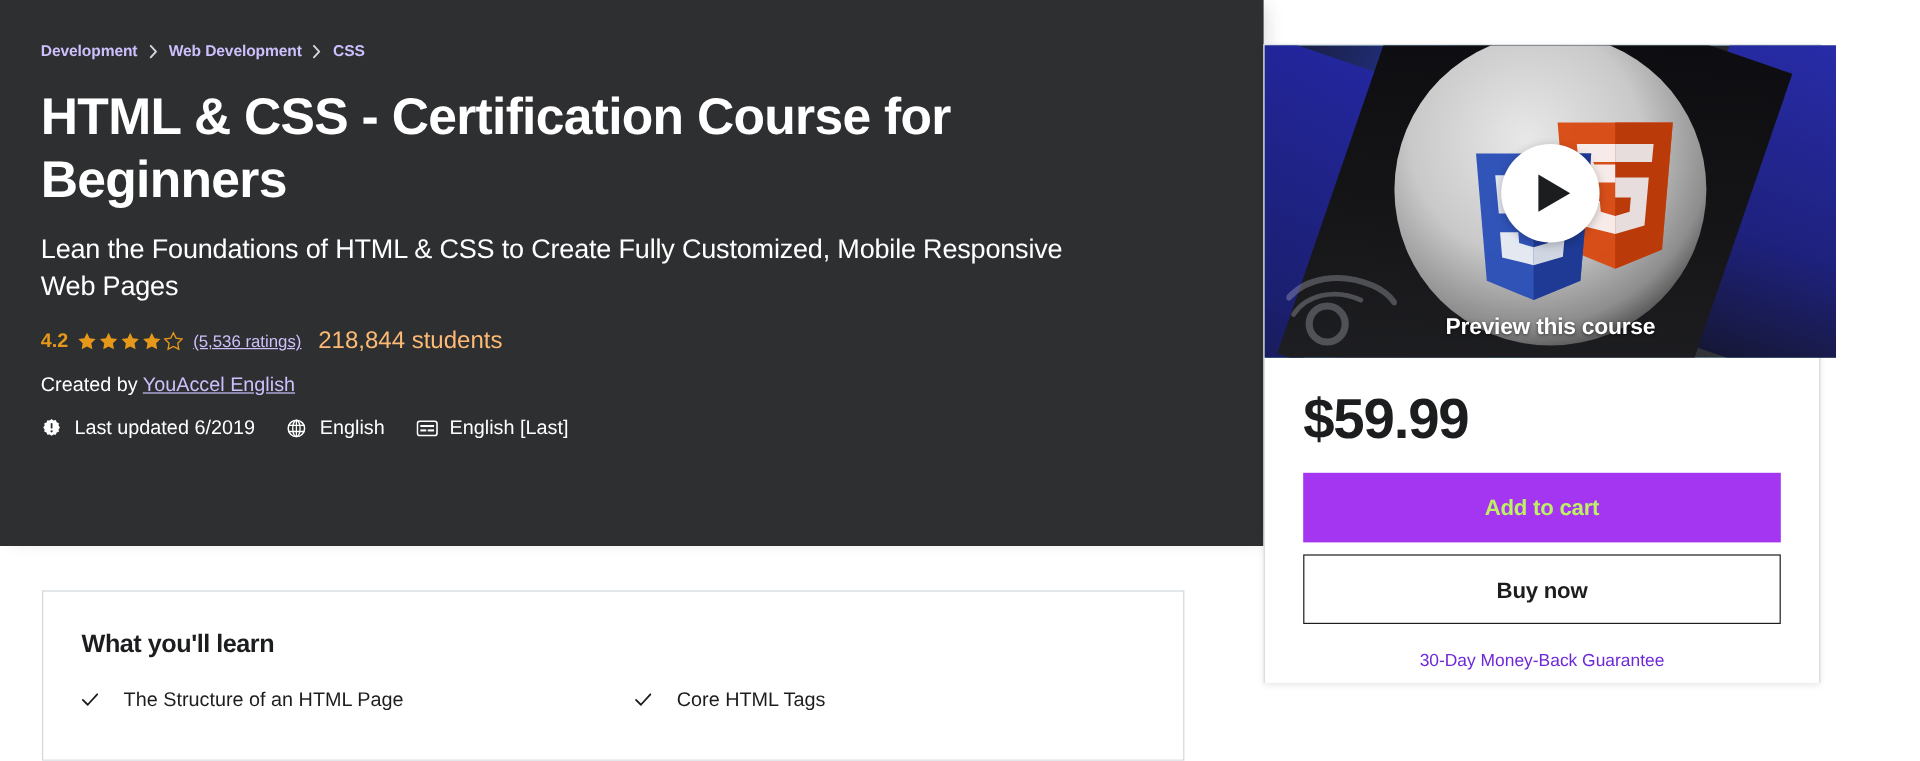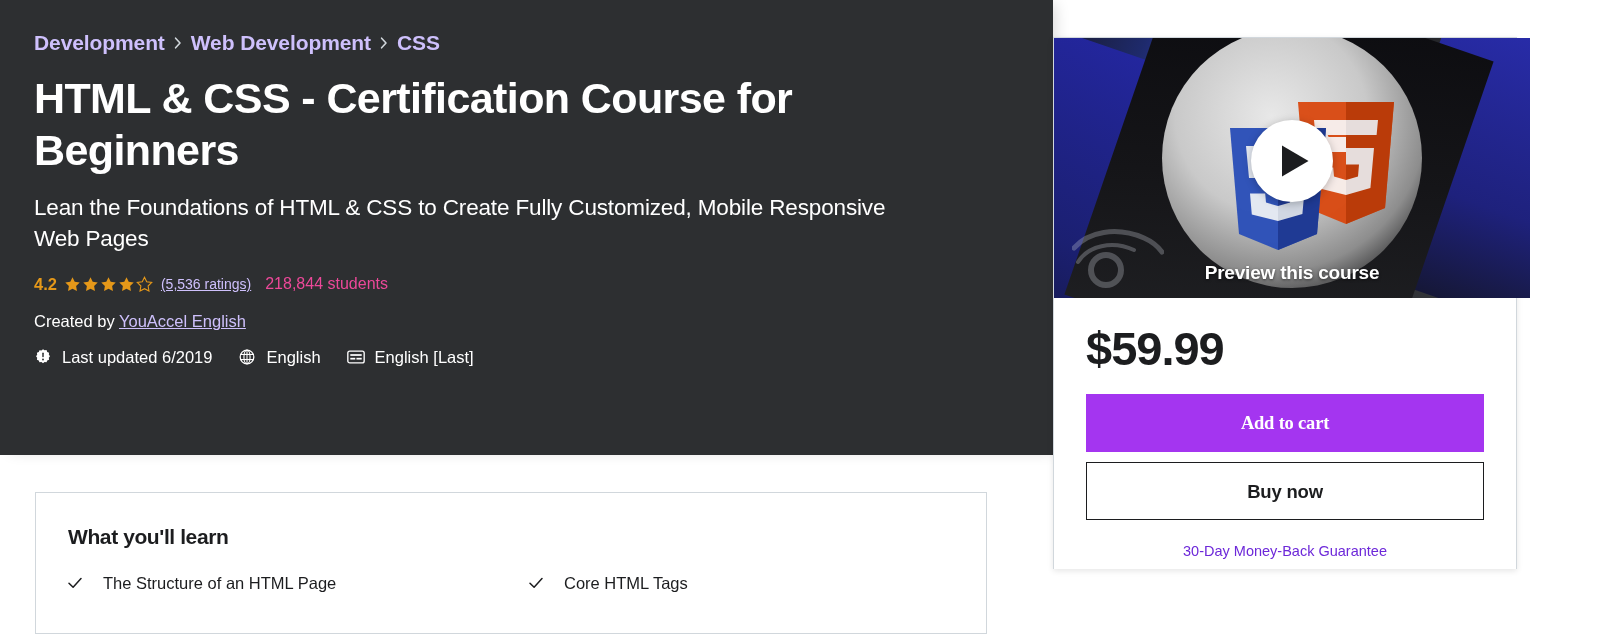--- a/index.html
+++ b/index.html
@@ -43,21 +43,21 @@
   
   .breadcrumb {
     display: flex;
     align-items: center;
     gap: 9px;
     height: 20px;
     margin-bottom: 20px;
   }
   .crumb {
     color: #cec0fc;
-    font-size: 21px;
+    font-size: 13px;
     font-weight: bold;
     text-decoration: none;
     letter-spacing: -0.1px;
     line-height: 20px;
     white-space: nowrap;
   }
   .crumb-sep {
     color: #d1d7dc;
     font-size: 13px;
     line-height: 20px;
@@ -106,22 +106,22 @@
   .stars { display: flex; align-items: center; gap: 1px; margin-right: 8px; }
   .stars svg { display: block; }
   .ratings-link {
     color: #cec0fc;
     font-size: 14px;
     text-decoration: underline;
     line-height: 24px;
     white-space: nowrap;
   }
   .students-count {
-    color: #ec4899;
-    font-size: 16px;
+    color: #fdba74;
+    font-size: 20px;
     line-height: 24px;
     margin-left: 14px;
     white-space: nowrap;
   }
 
   
   .created-row {
     color: #ffffff;
     font-size: 16.5px;
     line-height: 22px;
@@ -277,23 +277,22 @@
     font-weight: bold;
     letter-spacing: -0.2px;
     line-height: 58px;
     text-align: center;
     cursor: pointer;
     border: none;
     font-family: "Liberation Sans", sans-serif;
   }
   .btn-cart {
     background: #a435f0;
-    color: #ffffff;
+    color: #bef264;
     margin-bottom: 10px;
-    font-family: Liberation Serif, serif;
   }
   .btn-buy {
     background: #ffffff;
     color: #1c1d1f;
     border: 1.5px solid #1c1d1f;
     line-height: 55px;
   }
   .guarantee {
     text-align: center;
     color: #6d28d9;

